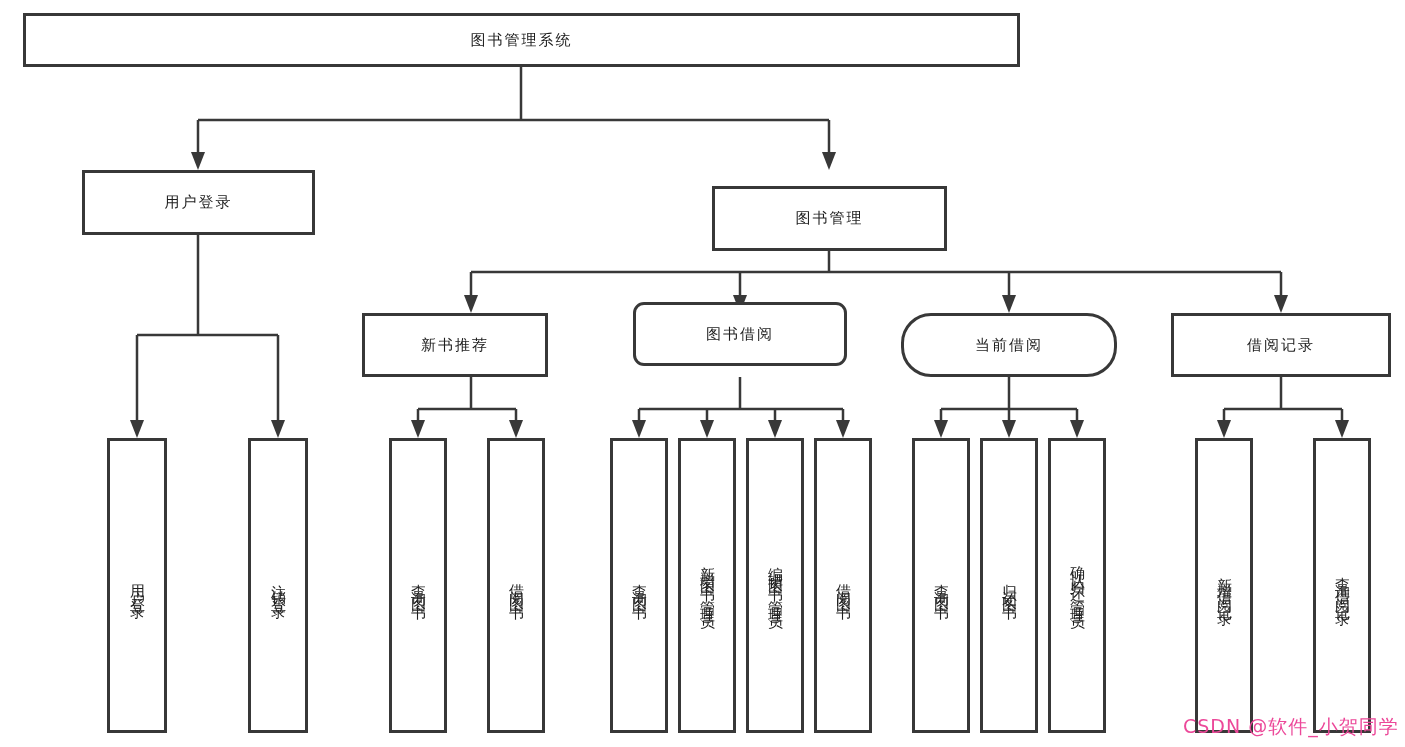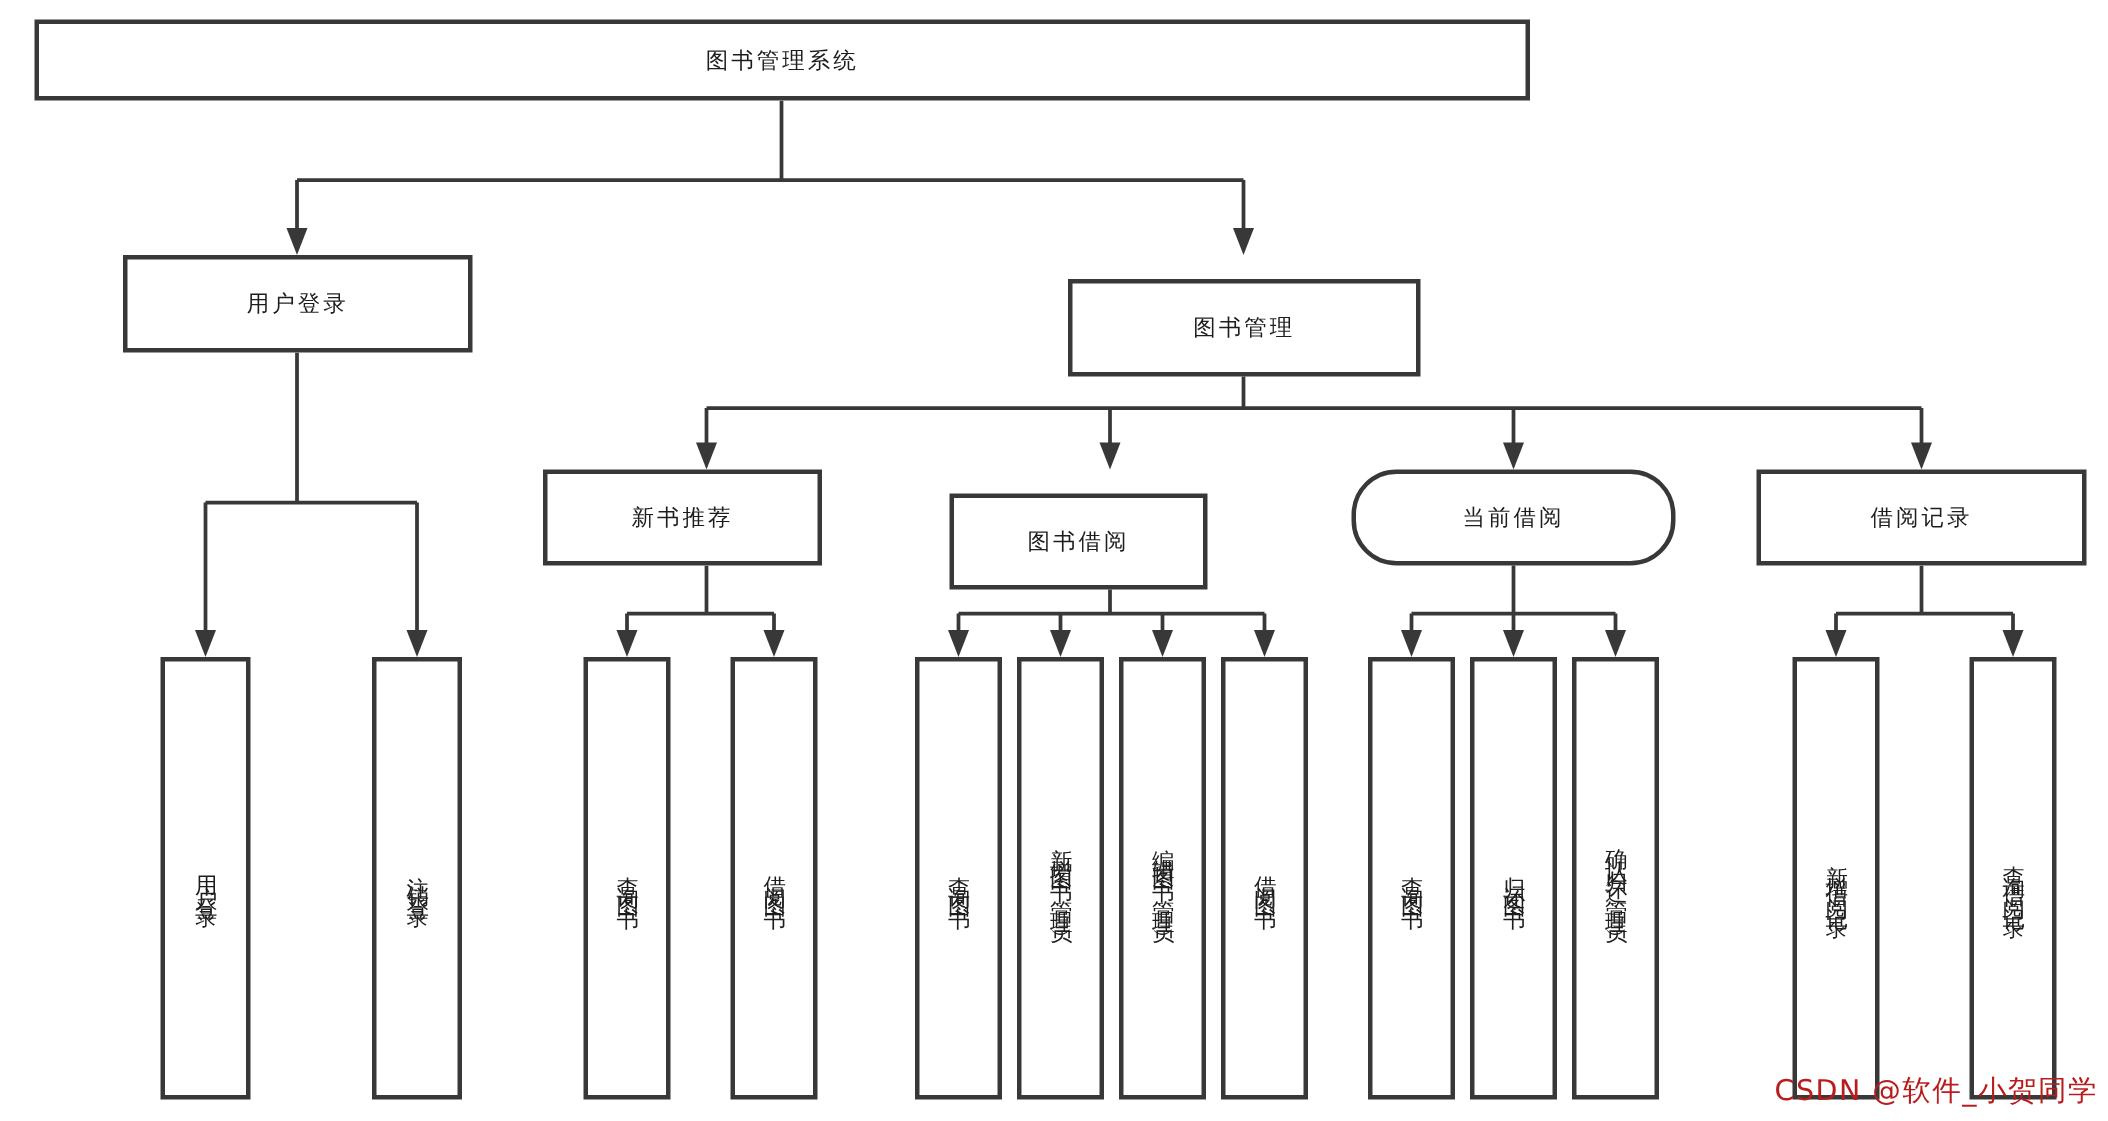--- a/index.html
+++ b/index.html
@@ -13,21 +13,21 @@
     border:3px solid #383838; background:#ffffff;
     display:flex; align-items:center; justify-content:center;
     font-size:15px; color:#1d1d1d; letter-spacing:2px; white-space:nowrap;
   }
   .leaf {
     writing-mode:vertical-rl; text-orientation:mixed;
     letter-spacing:7px; line-height:1; white-space:normal;
   }
   .watermark {
     position:absolute; z-index:3; left:1183px; top:714px;
-    font-size:19px; color:#b91c1c; letter-spacing:1px; white-space:nowrap;
+    font-size:19px; color:#ec4899; letter-spacing:1px; white-space:nowrap;
   }
 </style>
 </head>
 <body>
 
 <div id="stage">
 
   <svg id="connectors" width="1405" height="747" viewBox="0 0 1405 747">
     <g stroke="#383838" stroke-width="2.5" fill="none">
 
@@ -67,21 +67,21 @@
       <polygon points="1335,420 1349,420 1342,438"></polygon>
     </g>
   </svg>
 
   <div class="node" style="left:23px; top:13px; width:997px; height:54px;">图书管理系统</div>
 
   <div class="node" style="left:82px; top:170px; width:233px; height:65px;">用户登录</div>
   <div class="node" style="left:712px; top:170px; width:235px; height:65px;margin-top:16px;">图书管理</div>
 
   <div class="node" style="left:362px; top:313px; width:186px; height:64px;text-align:center;">新书推荐</div>
-  <div class="node" style="left:633px; top:329px; width:172px; height:64px;">图书借阅</div>
+  <div class="node" style="left:633px; top:302px; width:214px; height:64px;border-radius:11px;">图书借阅</div>
   <div class="node" style="left:901px; top:313px; width:216px; height:64px;border-radius:30px;">当前借阅</div>
   <div class="node" style="left:1171px; top:313px; width:220px; height:64px;">借阅记录</div>
 
   <div class="node leaf" style="left:107px; top:438px; width:60px; height:295px;">用户登录</div>
   <div class="node leaf" style="left:248px; top:438px; width:60px; height:295px;">注销登录</div>
 
   <div class="node leaf" style="left:389px; top:438px; width:58px; height:295px;">查询图书</div>
   <div class="node leaf" style="left:487px; top:438px; width:58px; height:295px;">借阅图书</div>
 
   <div class="node leaf" style="left:610px; top:438px; width:58px; height:295px;">查询图书</div>

